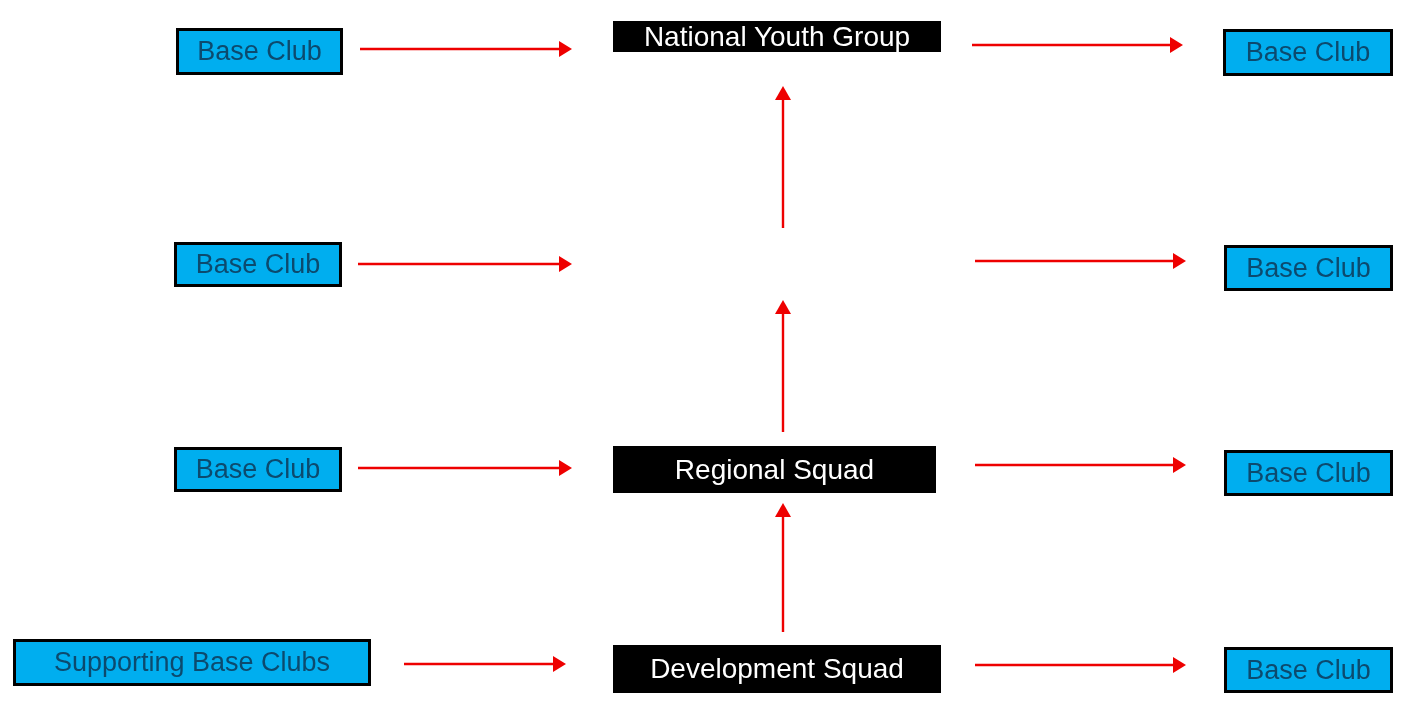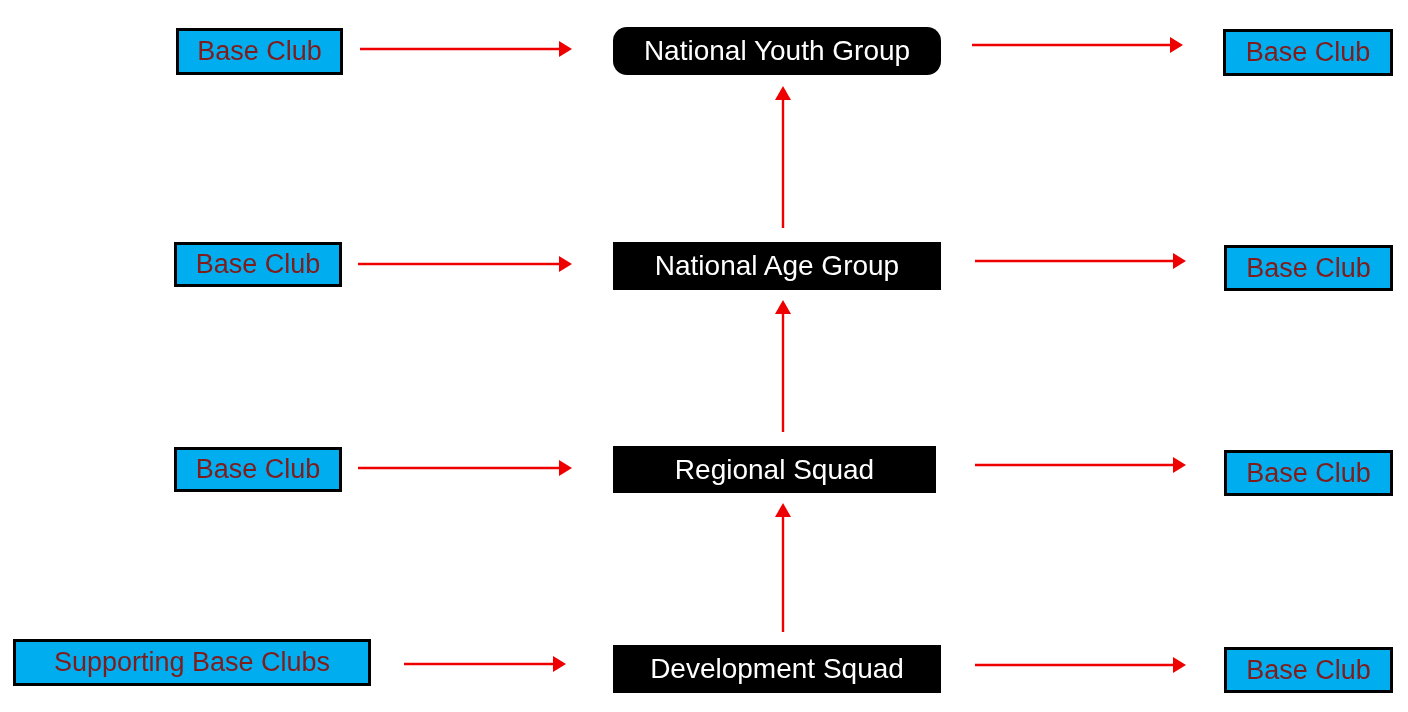--- a/index.html
+++ b/index.html
@@ -25,21 +25,21 @@
     align-items: center;
     justify-content: center;
     text-align: center;
     line-height: 1;
     white-space: nowrap;
     font-family: "Liberation Sans", sans-serif;
   }
   .node-club {
     background: #00AEEF;
     border: 3px solid #000000;
-    color: #7f1d1d;
+    color: #0c4a6e;
     font-size: 27px;
   }
   .node-squad {
     background: #000000;
     border: none;
     color: #ffffff;
     font-size: 28px;
   }
   .arrow {
     position: absolute;
@@ -117,31 +117,28 @@
     </div>
     <div class="arrow" style="left: 774px; top: 494px; width: 18px; height: 147px;">
       <svg width="18" height="147" viewBox="0 0 18 147">
         <line x1="9" y1="138" x2="9" y2="21" stroke="#EE0000" stroke-width="2.4"></line>
         <polygon points="9,9 1,23 17,23" fill="#EE0000"></polygon>
       </svg>
     </div>
     <div class="node node-club" style="left: 176px; top: 28px; width: 167px; height: 47px;">
       <span>Base Club</span>
     </div>
-    <div class="node node-squad" style="left: 613px; top: 27px; width: 328px; height: 48px; border-radius: 14px;">
+    <div class="node node-squad" style="left: 613px; top: 21px; width: 328px; height: 31px;">
       <span>National Youth Group</span>
     </div>
     <div class="node node-club" style="left: 1223px; top: 29px; width: 170px; height: 47px;">
       <span>Base Club</span>
     </div>
     <div class="node node-club" style="left: 174px; top: 242px; width: 168px; height: 45px;">
       <span>Base Club</span>
-    </div>
-    <div class="node node-squad" style="left: 613px; top: 242px; width: 328px; height: 48px;">
-      <span>National Age Group</span>
     </div>
     <div class="node node-club" style="left: 1224px; top: 245px; width: 169px; height: 46px;">
       <span>Base Club</span>
     </div>
     <div class="node node-club" style="left: 174px; top: 447px; width: 168px; height: 45px;">
       <span>Base Club</span>
     </div>
     <div class="node node-squad" style="left: 613px; top: 446px; width: 323px; height: 47px;">
       <span>Regional Squad</span>
     </div>

